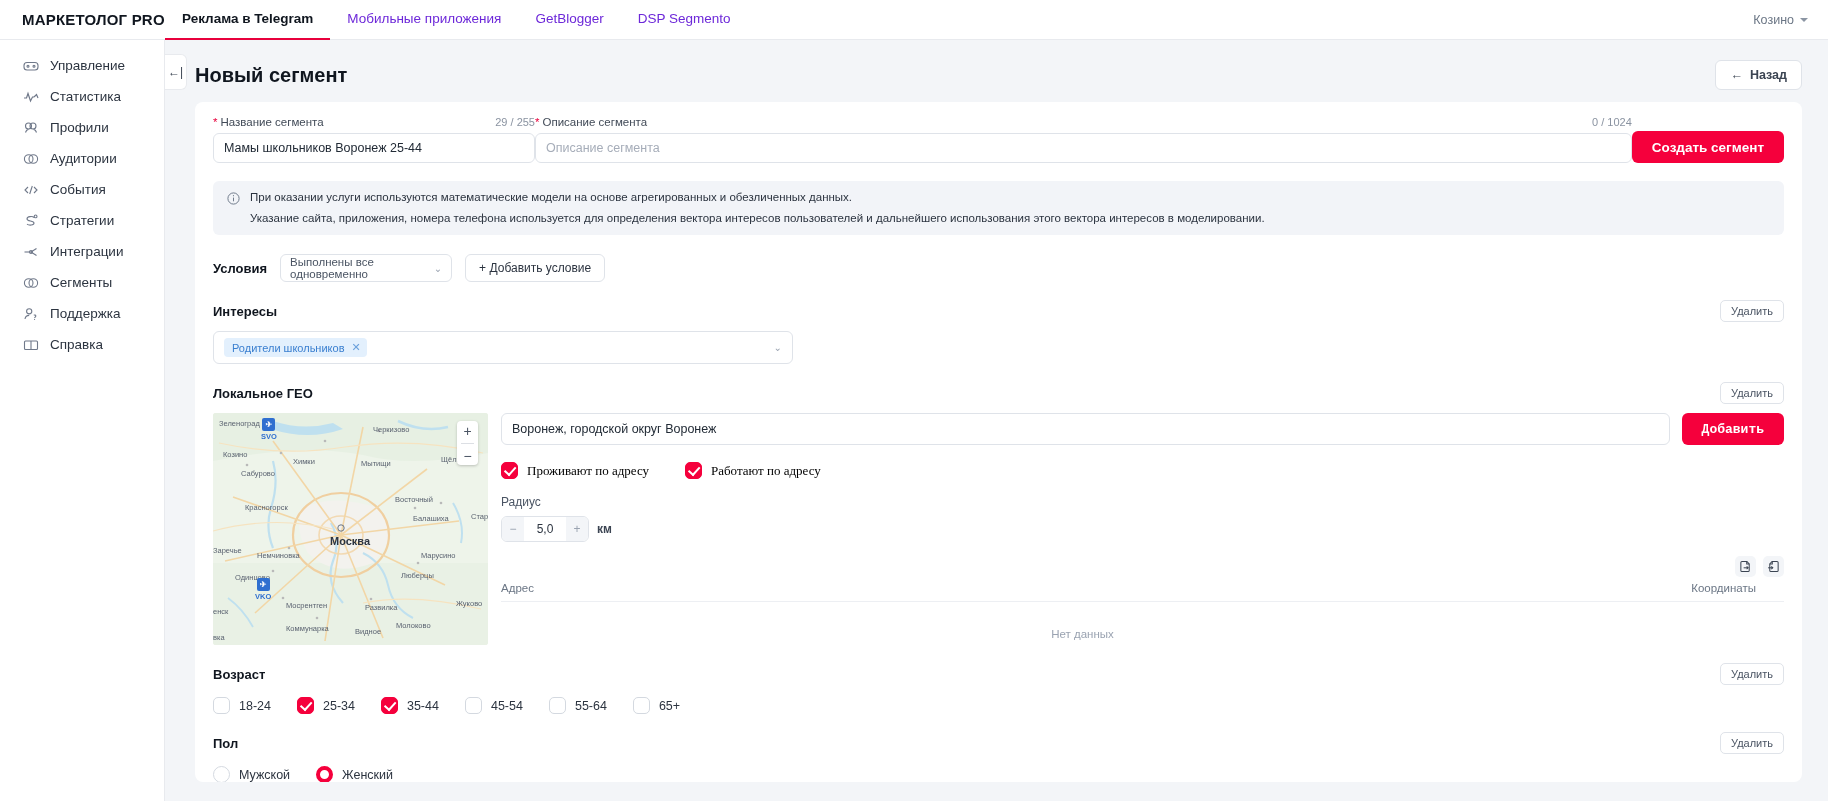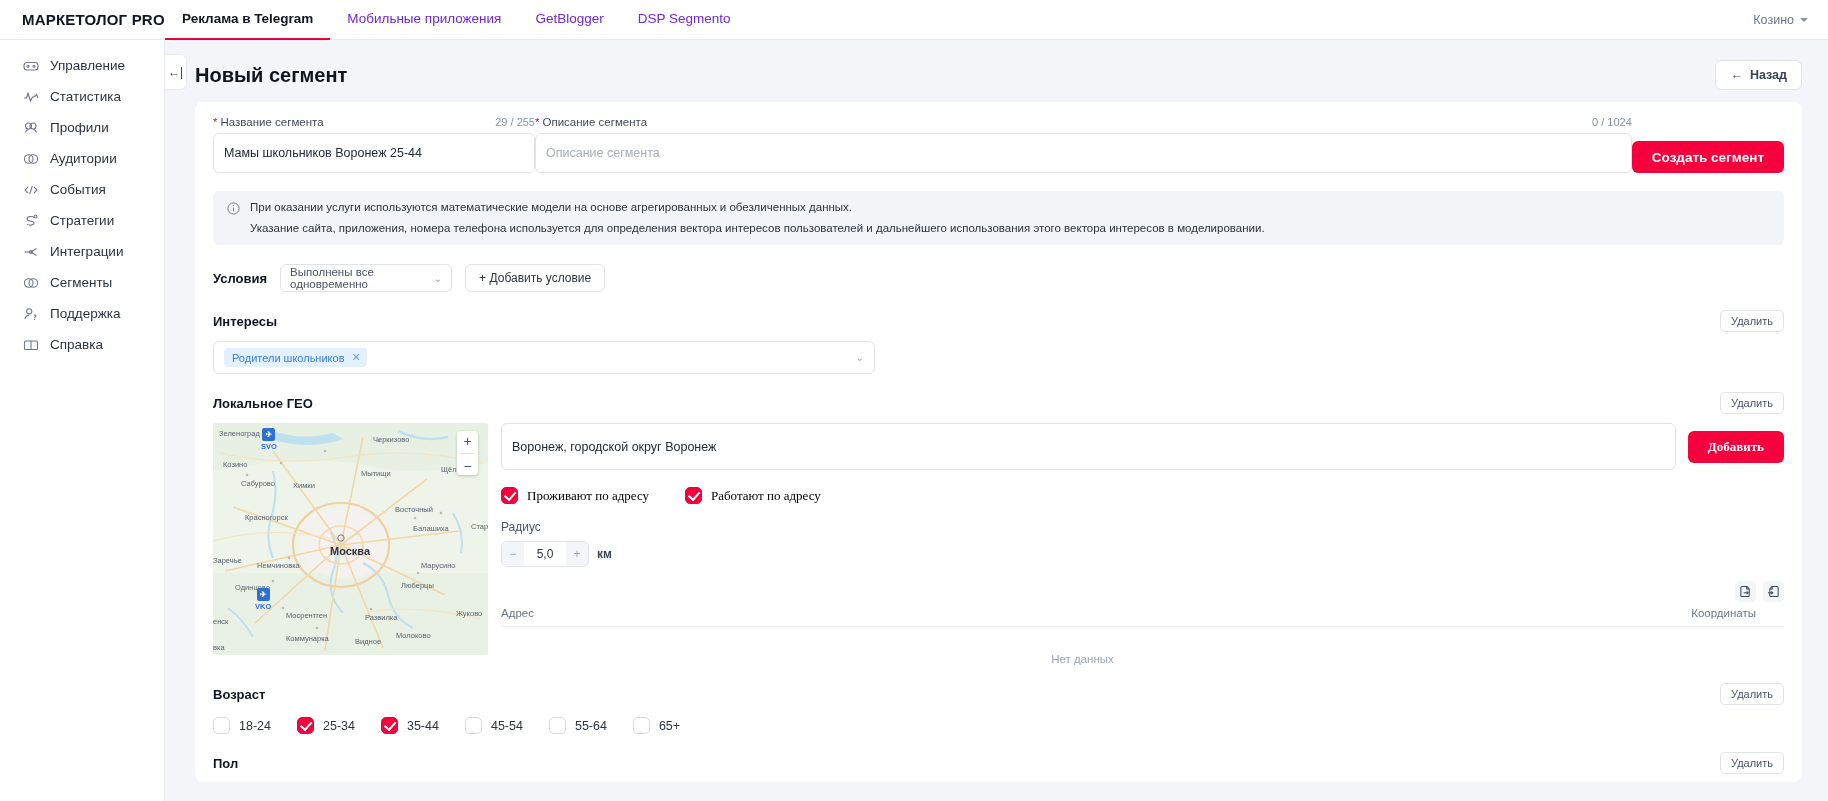--- a/index.html
+++ b/index.html
@@ -80,21 +80,21 @@
   
   .name-row{ display:flex; align-items:flex-end; }
   .fld{ display:flex; flex-direction:column; }
   .fld.name{ width:322px; flex:0 0 322px; }
   .fld.desc{ flex:1; }
   .fld-top{ display:flex; align-items:baseline; margin-bottom:5px; }
   .fld-label{ font-size:11.5px; color:#414a57; }
   .req{ color:#e8003c; margin-right:3px; }
   .counter{ margin-left:auto; font-size:11px; color:#8a93a1; }
   .inp{
-    height:40px; border:1px solid #dfe3e9; border-radius:6px;
+    height:30px; border:1px solid #dfe3e9; border-radius:6px;
     padding:0 10px; font-size:12.5px; color:#222b36; background:#fff;
     font-family:inherit; width:100%; outline:none;
   }
   .inp::placeholder{ color:#a6adb9; }
   .btn-primary{
     background:#f5003c; color:#fff; border:none; border-radius:6px;
     height:32px; padding:0 20px; font-size:13.5px; font-weight:700;
     cursor:pointer; font-family:inherit; white-space:nowrap;
   }
 
@@ -126,21 +126,21 @@
   .sec-head{ display:flex; align-items:center; margin-top:18px; }
   .sec-title{ font-size:13px; font-weight:700; color:#10161f; }
   .btn-del{
     margin-left:auto; height:22px; border:1px solid #dfe3e9; border-radius:5px;
     background:#fff; padding:0 10px; font-size:11px; color:#4a5463; cursor:pointer;
     font-family:inherit;
   }
 
   
   .tagbox{
-    margin-top:9px; width:662px; min-height:33px; border:1px solid #dfe3e9;
+    margin-top:9px; width:580px; min-height:33px; border:1px solid #dfe3e9;
     border-radius:6px; background:#fff; display:flex; align-items:center;
     padding:0 10px; gap:6px;
   }
   .tag{
     background:#e3f0fd; color:#3a7fd0; border-radius:4px;
     padding:3px 6px 3px 8px; font-size:11px; display:flex; align-items:center; gap:7px;
   }
   .tag .x{ cursor:pointer; color:#6aa0dc; font-size:11px; }
   .tagbox .chev{ margin-left:auto; color:#9aa3b1; font-size:10px; }
 
@@ -161,25 +161,25 @@
   .zoomctl .sep{ width:13px; height:1px; background:#dcdfe4; cursor:default; }
   .apt{
     position:absolute; z-index:4; text-align:center; font-size:7.5px; font-weight:700; color:#2f6fd0;
   }
   .apt .sq{ width:13px;height:13px;background:#2f6fd0;border-radius:2px;display:flex;align-items:center;justify-content:center;color:#fff;font-size:8px;margin:0 auto 1px; }
   .mlbl{ position:absolute; z-index:3; font-size:7.5px; color:#5a6270; white-space:nowrap; }
   .mlbl.big{ font-size:11px; font-weight:700; color:#2c3440; }
 
   .geo-right{ flex:1; display:flex; flex-direction:column; }
   .geo-addr-row{ display:flex; gap:12px; align-items:center; }
-  .geo-addr{ flex:1; height:47px; }
+  .geo-addr{ flex:1; height:32px; }
   .btn-add{
     background:#f5003c; color:#fff; border:none; border-radius:6px;
     height:32px; padding:0 20px; font-size:13px; font-weight:700; cursor:pointer;
-    font-family:Liberation Serif, serif; white-space:nowrap;
+    font-family:Liberation Mono, monospace; white-space:nowrap;
   }
 
   .chk-row{ display:flex; gap:36px; margin-top:17px; align-items:center; }
   .chk{ display:flex; align-items:center; gap:9px; cursor:pointer; }
   .box{
     width:17px;height:17px;border:1.5px solid #d4d9e0;border-radius:5px;background:#fff;
     display:flex;align-items:center;justify-content:center;flex:0 0 17px;
   }
   .box.on{ background:#f5003c; border-color:#f5003c; }
   .box.on::after{
@@ -488,21 +488,21 @@
 
           <div class="mlbl big" style="left:117px;top:122px;">Москва</div>
 
           <div class="mlbl" style="left:6px;top:6px;">Зеленоград</div>
           <div class="mlbl" style="left:160px;top:12px;">Черкизово</div>
           <div class="mlbl" style="left:252px;top:11px;">Ф</div>
           <div class="mlbl" style="left:10px;top:37px;">Козино</div>
           <div class="mlbl" style="left:148px;top:46px;">Мытищи</div>
           <div class="mlbl" style="left:228px;top:42px;">Щёлко</div>
           <div class="mlbl" style="left:28px;top:56px;">Сабурово</div>
-          <div class="mlbl" style="left:80px;top:58px;">Химки</div>
+          <div class="mlbl" style="left:80px;top:44px;">Химки</div>
           <div class="mlbl" style="left:182px;top:82px;">Восточный</div>
           <div class="mlbl" style="left:32px;top:90px;">Красногорск</div>
           <div class="mlbl" style="left:200px;top:101px;">Балашиха</div>
           <div class="mlbl" style="left:258px;top:99px;">Стара</div>
           <div class="mlbl" style="left:0px;top:133px;">Заречье</div>
           <div class="mlbl" style="left:44px;top:138px;">Немчиновка</div>
           <div class="mlbl" style="left:208px;top:138px;">Марусино</div>
           <div class="mlbl" style="left:22px;top:160px;">Одинцово</div>
           <div class="mlbl" style="left:188px;top:158px;">Люберцы</div>
           <div class="mlbl" style="left:73px;top:188px;">Мосрентген</div>

